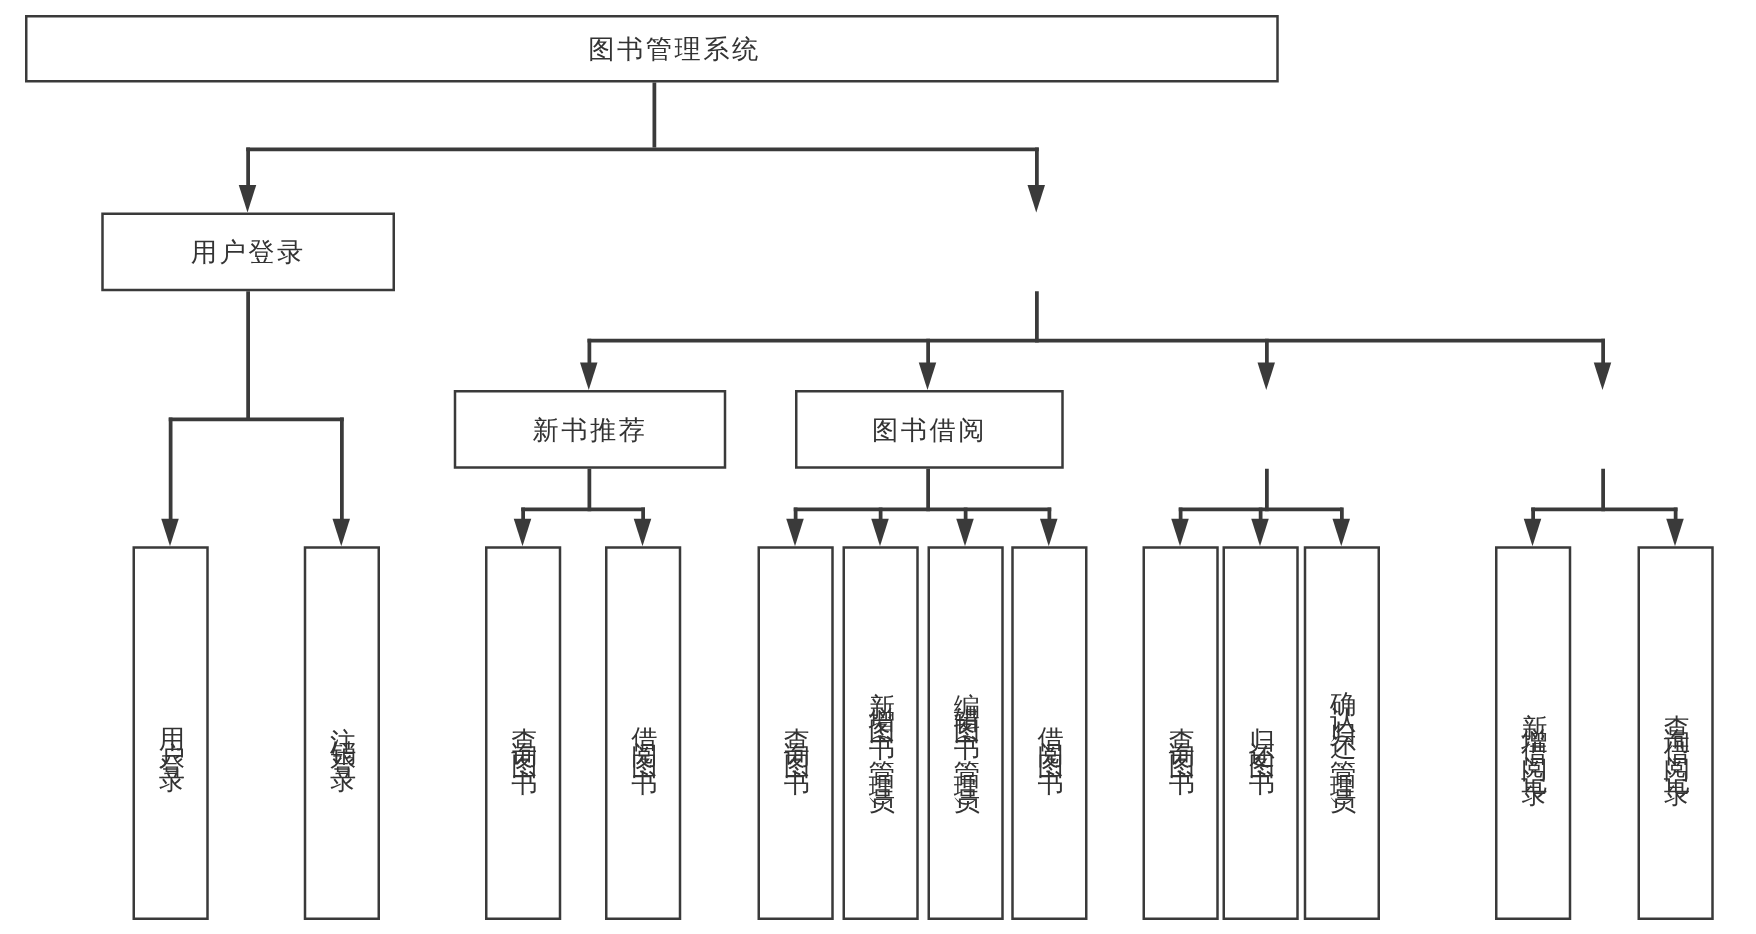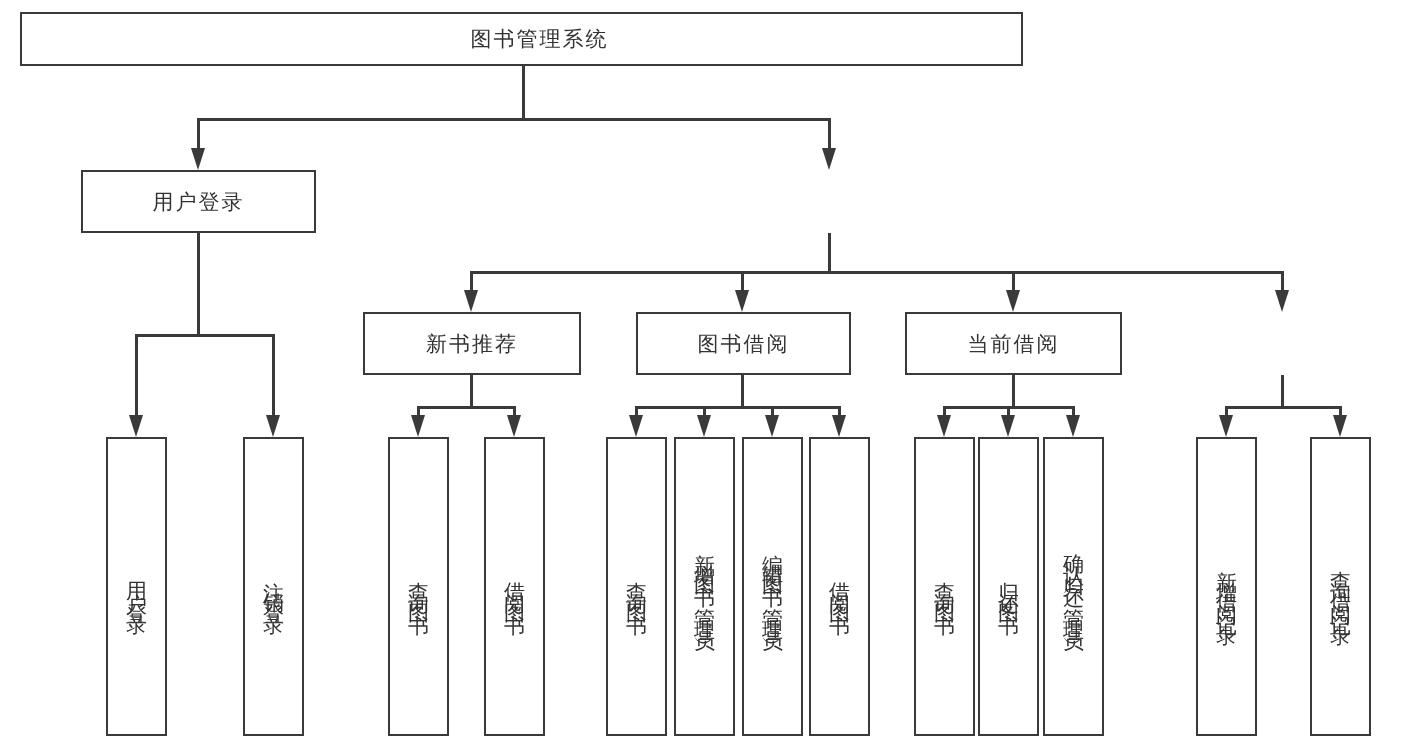--- a/index.html
+++ b/index.html
@@ -61,21 +61,20 @@
   <div class="ar" style="left:464px; top:290px;"></div>
   <div class="vl" style="left:741px; top:271px; height:22px;"></div>
   <div class="ar" style="left:735px; top:290px;"></div>
   <div class="vl" style="left:1012px; top:271px; height:22px;"></div>
   <div class="ar" style="left:1006px; top:290px;"></div>
   <div class="vl" style="left:1281px; top:271px; height:22px;"></div>
   <div class="ar" style="left:1275px; top:290px;"></div>
 
   <div class="box" style="left:363px; top:312px; width:218px; height:63px;">新书推荐</div>
   <div class="box" style="left:636px; top:312px; width:215px; height:63px;">图书借阅</div>
-  <div class="box" style="left:905px; top:312px; width:217px; height:63px;">当前借阅</div>
 
   <div class="vl" style="left:470px; top:375px; height:34px;"></div>
   <div class="hl" style="left:417px; top:406px; width:99px;"></div>
   <div class="vl" style="left:417px; top:406px; height:13px;"></div>
   <div class="ar" style="left:411px; top:415px;"></div>
   <div class="vl" style="left:513px; top:406px; height:13px;"></div>
   <div class="ar" style="left:507px; top:415px;"></div>
 
   <div class="vl" style="left:741px; top:375px; height:34px;"></div>
   <div class="hl" style="left:635px; top:406px; width:206px;"></div>

